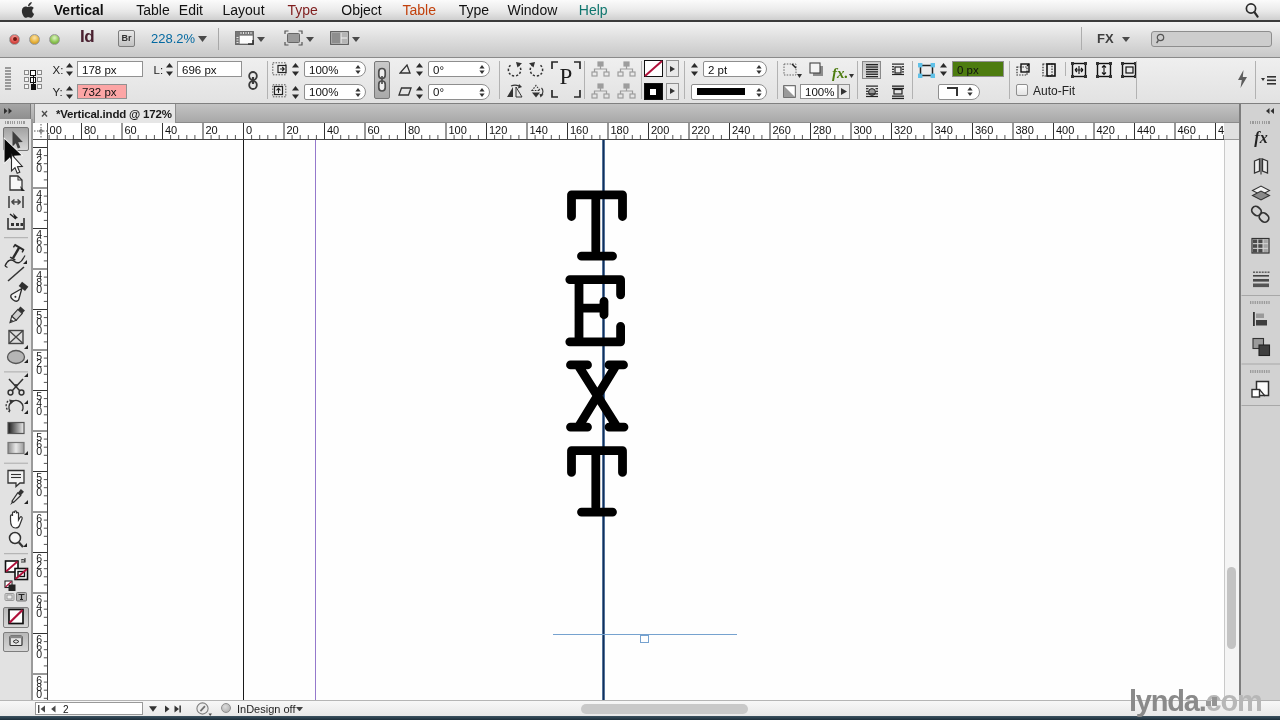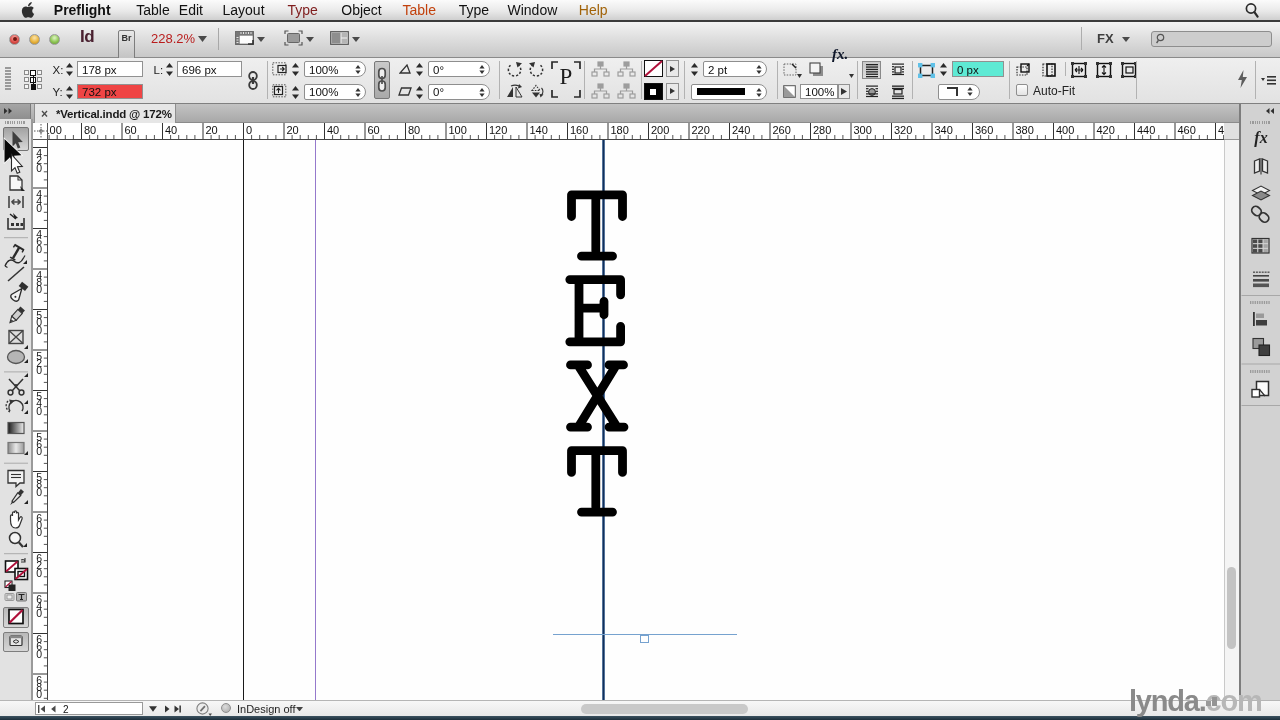--- a/index.html
+++ b/index.html
@@ -1,42 +1,42 @@
 <!DOCTYPE html>
 <html><head><meta charset="utf-8"><style>
 *{margin:0;padding:0;}
 body{width:1280px;height:720px;position:relative;overflow:hidden;background:#e8e8e8;font-family:"Liberation Sans",sans-serif;}
 </style></head><body>
 <div style="position:absolute;left:0;top:0;width:1280px;height:22px;background:linear-gradient(#fbfbfb,#e9e9e9 55%,#cfcfcf);border-bottom:2px solid #3c3c3c;box-sizing:border-box;"></div>
 <svg style="position:absolute;left:21px;top:2px" width="14" height="17" viewBox="0 0 14 17">
 <path d="M9.6 2.6 C10.4 1.7 10.9 0.6 10.8 0 C9.9 0.1 8.8 0.7 8.1 1.6 C7.4 2.4 6.9 3.5 7.1 4.4 C8.1 4.4 9 3.5 9.6 2.6 Z" fill="#2e2e2e"></path>
 <path d="M11.2 8.9 C11.2 6.9 12.7 6 12.8 5.9 C11.9 4.6 10.5 4.4 10 4.4 C8.8 4.3 7.7 5.1 7.1 5.1 C6.5 5.1 5.6 4.4 4.6 4.4 C3.3 4.5 2.1 5.2 1.5 6.3 C0.1 8.6 1.1 12 2.4 13.9 C3 14.8 3.8 15.8 4.8 15.8 C5.8 15.7 6.1 15.2 7.3 15.2 C8.5 15.2 8.8 15.8 9.8 15.7 C10.8 15.7 11.5 14.8 12.1 13.9 C12.8 12.8 13.1 11.8 13.2 11.7 C13.1 11.7 11.2 11 11.2 8.9 Z" fill="#2e2e2e"></path>
   </svg>
-<div style="position:absolute;left:53.8px;top:2px;font:bold 14px 'Liberation Sans',sans-serif;color:#111;">Preflight</div>
+<div style="position:absolute;left:53.8px;top:2px;font:bold 14px 'Liberation Sans',sans-serif;color:#111;">Vertical</div>
 <div style="position:absolute;left:136.3px;top:2px;font:14px 'Liberation Sans',sans-serif;color:#111;">Table</div>
 <div style="position:absolute;left:178.8px;top:2px;font:14px 'Liberation Sans',sans-serif;color:#111;">Edit</div>
 <div style="position:absolute;left:222.5px;top:2px;font:14px 'Liberation Sans',sans-serif;color:#111;">Layout</div>
 <div style="position:absolute;left:287.5px;top:2px;font:14px 'Liberation Sans',sans-serif;color:#7f1d1d;">Type</div>
 <div style="position:absolute;left:341.3px;top:2px;font:14px 'Liberation Sans',sans-serif;color:#111;">Object</div>
 <div style="position:absolute;left:402.5px;top:2px;font:14px 'Liberation Sans',sans-serif;color:#c2410c;">Table</div>
 <div style="position:absolute;left:458.8px;top:2px;font:14px 'Liberation Sans',sans-serif;color:#111;">Type</div>
 <div style="position:absolute;left:507.5px;top:2px;font:14px 'Liberation Sans',sans-serif;color:#111;">Window</div>
-<div style="position:absolute;left:578.8px;top:2px;font:14px 'Liberation Sans',sans-serif;color:#a16207;">Help</div>
+<div style="position:absolute;left:578.8px;top:2px;font:14px 'Liberation Sans',sans-serif;color:#0f766e;">Help</div>
 <svg style="position:absolute;left:1244px;top:2px" width="16" height="17" viewBox="0 0 16 17">
 <circle cx="7" cy="6.5" r="4.6" fill="none" stroke="#2b2b2b" stroke-width="1.7"></circle>
 <line x1="10.4" y1="10.2" x2="13.6" y2="14.6" stroke="#2b2b2b" stroke-width="2.2" stroke-linecap="round"></line>
   </svg>
 <div style="position:absolute;left:0;top:22px;width:1280px;height:36px;background:linear-gradient(#f4f4f4,#dfdfdf 45%,#c8c8c8);border-bottom:1px solid #8a8a8a;box-sizing:border-box;"></div>
 <div style="position:absolute;left:9.2px;top:33.5px;width:11px;height:11px;border-radius:50%;background:radial-gradient(circle at 50% 32%,#f4a29e 10%,#e0514c 55%,#a02c24);border:1px solid #9a9a9a;box-sizing:border-box;"></div>
 <div style="position:absolute;left:29.1px;top:33.5px;width:11px;height:11px;border-radius:50%;background:radial-gradient(circle at 50% 32%,#f8dc9a 10%,#e8b33c 55%,#b7831e);border:1px solid #9a9a9a;box-sizing:border-box;"></div>
 <div style="position:absolute;left:48.7px;top:33.5px;width:11px;height:11px;border-radius:50%;background:radial-gradient(circle at 50% 32%,#d2eeb2 10%,#8ec655 55%,#64962e);border:1px solid #9a9a9a;box-sizing:border-box;"></div>
 <div style="position:absolute;left:12.7px;top:36.5px;width:4px;height:4px;border-radius:50%;background:#701710;"></div>
 <div style="position:absolute;left:80px;top:27px;font:bold 17px 'Liberation Sans',sans-serif;color:#4a2130;letter-spacing:-0.5px;">Id</div>
-<div style="position:absolute;left:118px;top:30px;width:17px;height:30px;background:linear-gradient(#e8e8e8,#c2c2c2);border:1px solid #7d7d7d;border-radius:2px;box-sizing:border-box;font:bold 9px 'Liberation Sans',sans-serif;color:#333;text-align:center;line-height:15px;">Br</div>
-<div style="position:absolute;left:151px;top:31px;font:13px 'Liberation Sans',sans-serif;color:#b91c1c;">228.2%</div>
+<div style="position:absolute;left:118px;top:30px;width:17px;height:17px;background:linear-gradient(#e8e8e8,#c2c2c2);border:1px solid #7d7d7d;border-radius:2px;box-sizing:border-box;font:bold 9px 'Liberation Sans',sans-serif;color:#333;text-align:center;line-height:15px;">Br</div>
+<div style="position:absolute;left:151px;top:31px;font:13px 'Liberation Sans',sans-serif;color:#0369a1;">228.2%</div>
 <svg style="position:absolute;left:198px;top:36px" width="9" height="6">
     <polygon points="0,0 9,0 4.5,6" fill="#4a4a4a"></polygon>
   </svg>
 <div style="position:absolute;left:218px;top:28px;width:1px;height:22px;background:#a8a8a8;"></div>
 <svg style="position:absolute;left:235px;top:31px" width="19" height="14" viewBox="0 0 19 14">
 <rect x="0.7" y="0.7" width="17.6" height="12.6" fill="#fdfdfd" stroke="#555" stroke-width="1.2"></rect>
 <rect x="0.7" y="0.7" width="17.6" height="4" fill="#777"></rect>
 <rect x="0.7" y="0.7" width="4" height="12.6" fill="#777"></rect>
 <g stroke="#fff" stroke-width="0.8">
       <line x1="6" y1="1" x2="6" y2="3"></line>
@@ -108,21 +108,21 @@
 <svg style="position:absolute;left:64.5px;top:63.0px" width="9" height="13" viewBox="0 0 9 13">
     <polygon points="4.5,0 8,4.5 1,4.5" fill="#2a2a2a"></polygon>
     <polygon points="4.5,13 8,8.5 1,8.5" fill="#2a2a2a"></polygon>
   </svg>
 <div style="position:absolute;left:77px;top:61px;width:66px;height:15.5px;background:#fff;border:1px solid #919191;box-sizing:border-box;font:11.5px 'Liberation Sans',sans-serif;color:#111;padding:1.5px 0 0 4px;">178 px</div>
 <div style="position:absolute;left:52.5px;top:86px;font:11.5px 'Liberation Sans',sans-serif;color:#222;">Y:</div>
 <svg style="position:absolute;left:64.5px;top:85.5px" width="9" height="13" viewBox="0 0 9 13">
     <polygon points="4.5,0 8,4.5 1,4.5" fill="#2a2a2a"></polygon>
     <polygon points="4.5,13 8,8.5 1,8.5" fill="#2a2a2a"></polygon>
   </svg>
-<div style="position:absolute;left:77px;top:83.5px;width:66px;height:15.5px;background:#ef4444;border:1px solid #919191;box-sizing:border-box;font:11.5px 'Liberation Sans',sans-serif;color:#111;padding:1.5px 0 0 4px;">732 px</div>
+<div style="position:absolute;left:77px;top:83.5px;width:50px;height:15.5px;background:#fca5a5;border:1px solid #919191;box-sizing:border-box;font:11.5px 'Liberation Sans',sans-serif;color:#111;padding:1.5px 0 0 4px;">732 px</div>
 <div style="position:absolute;left:153.5px;top:63.5px;font:11.5px 'Liberation Sans',sans-serif;color:#222;">L:</div>
 <svg style="position:absolute;left:164.5px;top:63.0px" width="9" height="13" viewBox="0 0 9 13">
     <polygon points="4.5,0 8,4.5 1,4.5" fill="#2a2a2a"></polygon>
     <polygon points="4.5,13 8,8.5 1,8.5" fill="#2a2a2a"></polygon>
   </svg>
 <div style="position:absolute;left:177px;top:61px;width:65px;height:15.5px;background:#fff;border:1px solid #919191;box-sizing:border-box;font:11.5px 'Liberation Sans',sans-serif;color:#111;padding:1.5px 0 0 4px;">696 px</div>
 <svg style="position:absolute;left:247px;top:71px" width="12" height="19" viewBox="0 0 12 19">
 <g fill="none" stroke="#3a3a3a" stroke-width="1.8">
 <rect x="2.2" y="1" width="7.6" height="8" rx="3.8"></rect>
 <rect x="2.2" y="10" width="7.6" height="8" rx="3.8"></rect>
@@ -288,21 +288,21 @@
   </svg>
 <div style="position:absolute;left:777px;top:61px;width:1px;height:38px;background:#b2b2b2;"></div>
 <svg style="position:absolute;left:783px;top:63px" width="14" height="13" viewBox="0 0 14 13">
 <rect x="1" y="1" width="12" height="11" fill="none" stroke="#666" stroke-width="1" stroke-dasharray="1.5,1.3"></rect>
 <path d="M13 5 L9 1" stroke="#222" stroke-width="1.4"></path>
   </svg>
 <svg style="position:absolute;left:809px;top:62px" width="15" height="15" viewBox="0 0 15 15">
 <rect x="4" y="4" width="10" height="10" fill="#8c8c8c"></rect>
     <rect x="1" y="1" width="10" height="10" fill="#f4f4f4" stroke="#444" stroke-width="1.1"></rect>
   </svg>
-<div style="position:absolute;left:832px;top:46px;font:italic bold 15px 'Liberation Serif',serif;color:#0f172a;">fx.</div>
+<div style="position:absolute;left:832px;top:65px;font:italic bold 15px 'Liberation Serif',serif;color:#4d7c0f;">fx.</div>
 <svg style="position:absolute;left:849px;top:74px" width="5" height="4">
     <polygon points="0,0 5,0 2.5,4" fill="#333"></polygon>
   </svg>
 <svg style="position:absolute;left:797px;top:74px" width="5" height="4">
     <polygon points="0,0 5,0 2.5,4" fill="#333"></polygon>
   </svg>
 <svg style="position:absolute;left:783px;top:85px" width="13" height="13" viewBox="0 0 13 13">
 <rect x="0.7" y="0.7" width="11.6" height="11.6" fill="#fff" stroke="#555" stroke-width="1"></rect>
 <path d="M1 1 V12 H12 Z" fill="#9a9a9a"></path>
   </svg>
@@ -357,21 +357,21 @@
 <rect x="3.5" y="3.5" width="12" height="10" fill="none" stroke="#222" stroke-width="1.5"></rect>
 <rect x="1" y="1" width="4.4" height="4.4" fill="#5fc1e8"></rect>
     <rect x="13.6" y="1" width="4.4" height="4.4" fill="#5fc1e8"></rect>
 <rect x="1" y="11.6" width="4.4" height="4.4" fill="#5fc1e8"></rect>
     <rect x="13.6" y="11.6" width="4.4" height="4.4" fill="#5fc1e8"></rect>
   </svg>
 <svg style="position:absolute;left:939px;top:63.0px" width="9" height="13" viewBox="0 0 9 13">
     <polygon points="4.5,0 8,4.5 1,4.5" fill="#2a2a2a"></polygon>
     <polygon points="4.5,13 8,8.5 1,8.5" fill="#2a2a2a"></polygon>
   </svg>
-<div style="position:absolute;left:952px;top:61px;width:52px;height:15.5px;background:#5eead4;border:1px solid #919191;box-sizing:border-box;font:11.5px 'Liberation Sans',sans-serif;color:#111;padding:1.5px 0 0 4px;">0 px</div>
+<div style="position:absolute;left:952px;top:61px;width:52px;height:15.5px;background:#4d7c0f;border:1px solid #919191;box-sizing:border-box;font:11.5px 'Liberation Sans',sans-serif;color:#111;padding:1.5px 0 0 4px;">0 px</div>
 <div style="position:absolute;left:938px;top:83.5px;width:42px;height:16px;background:#fff;border:1px solid #8e8e8e;border-radius:2px 8px 8px 2px;box-sizing:border-box;"></div>
 <svg style="position:absolute;left:946px;top:87px" width="12" height="10">
     <path d="M1 1 H11 V9" fill="none" stroke="#333" stroke-width="2"></path>
   </svg>
 <svg style="position:absolute;left:967px;top:87px" width="6" height="9" viewBox="0 0 6 9">
     <polygon points="3,0 5.6,3.6 0.4,3.6" fill="#333"></polygon>
     <polygon points="3,9 5.6,5.4 0.4,5.4" fill="#333"></polygon>
   </svg>
 <div style="position:absolute;left:1009px;top:61px;width:1px;height:38px;background:#b2b2b2;"></div>
 <svg style="position:absolute;left:1015px;top:62px" width="16" height="16" viewBox="0 0 16 16">

